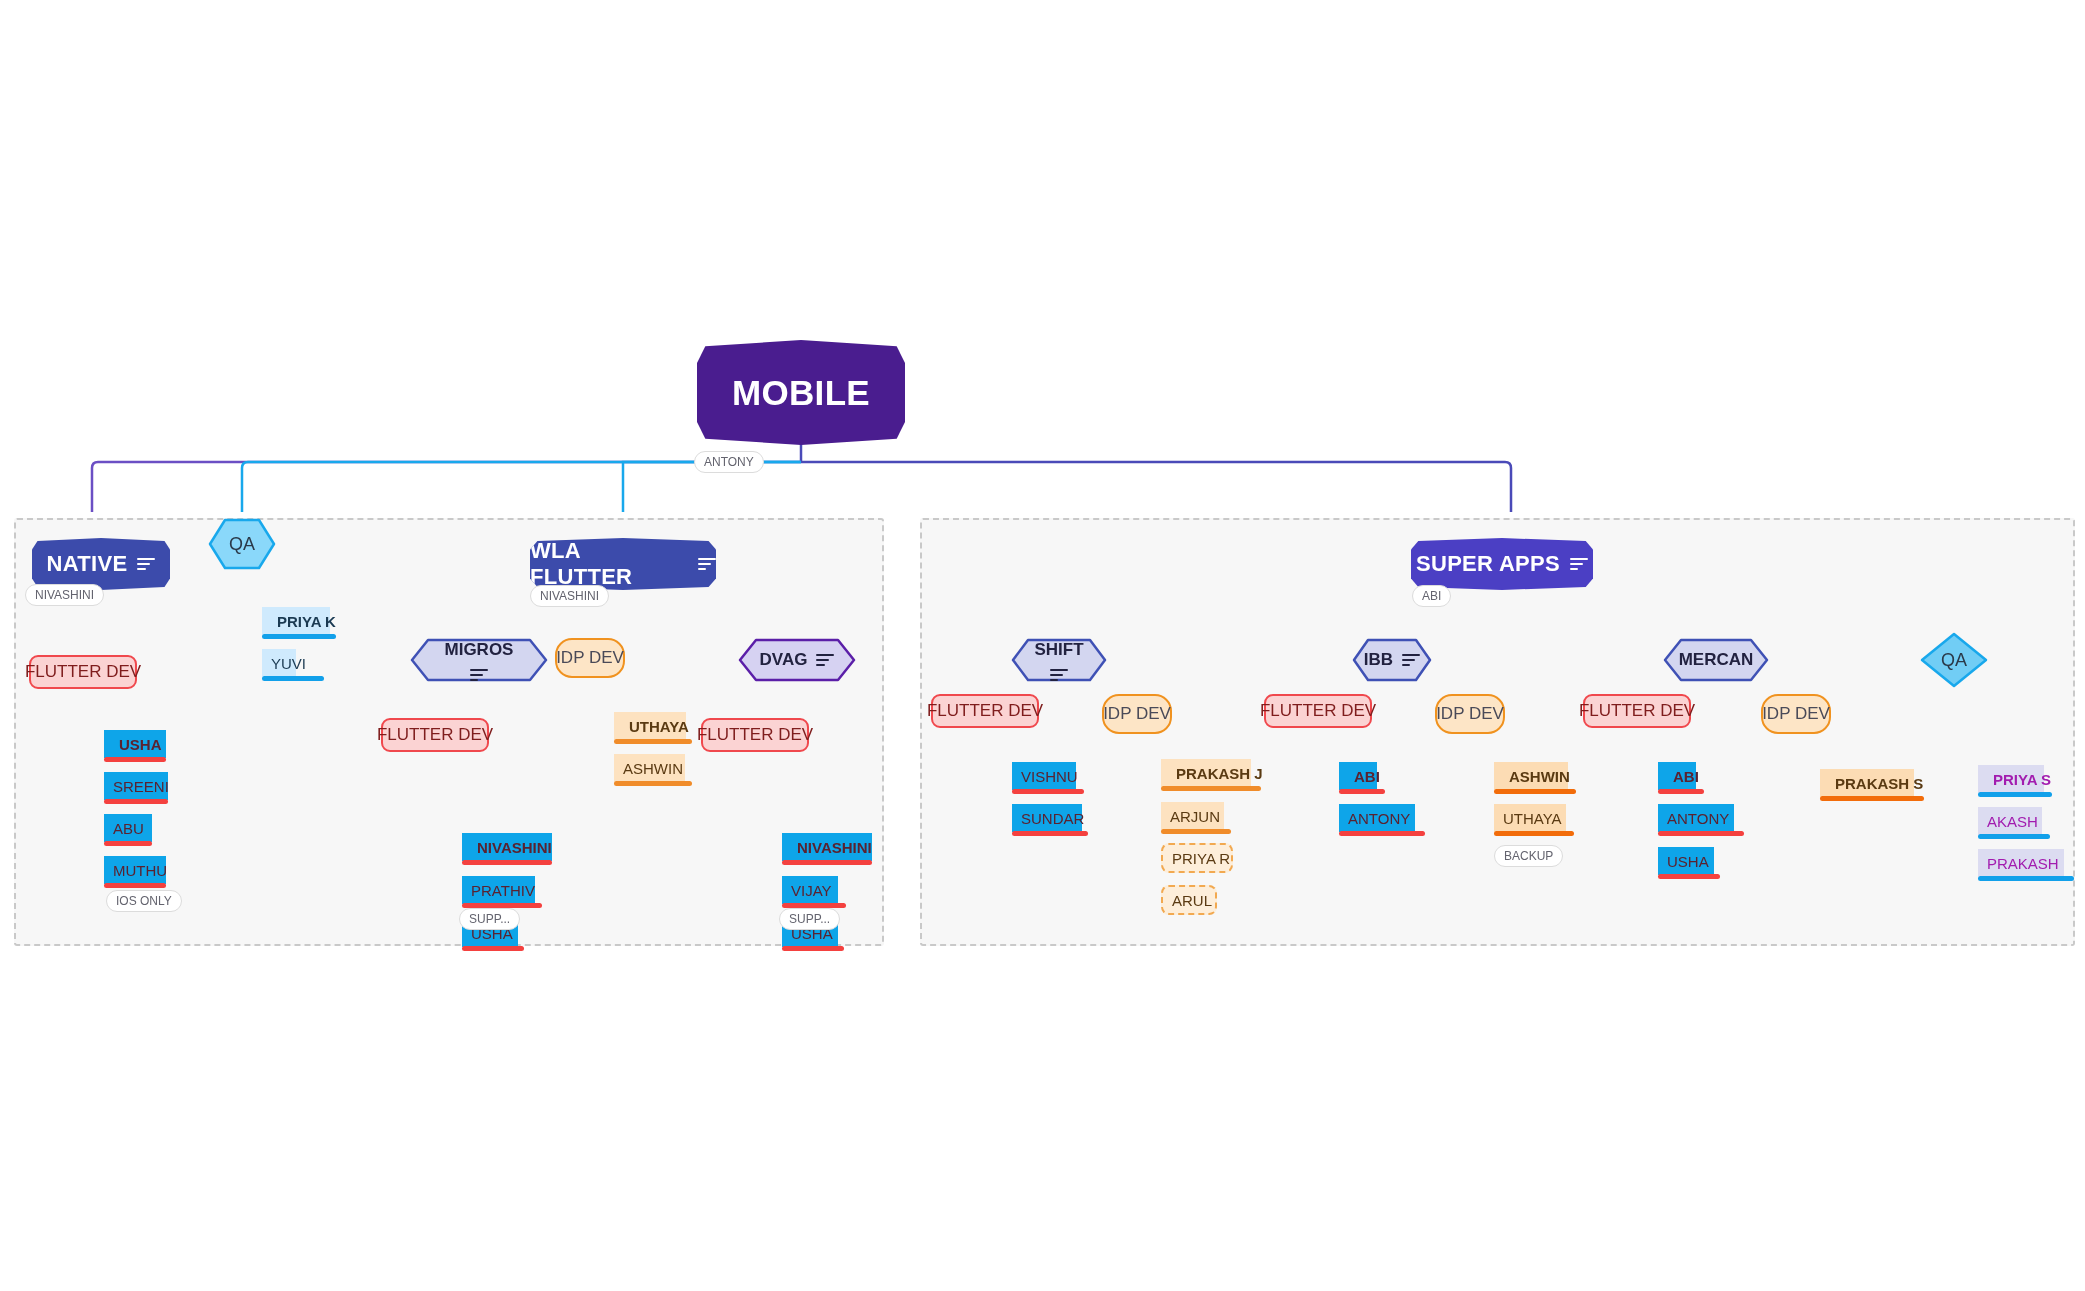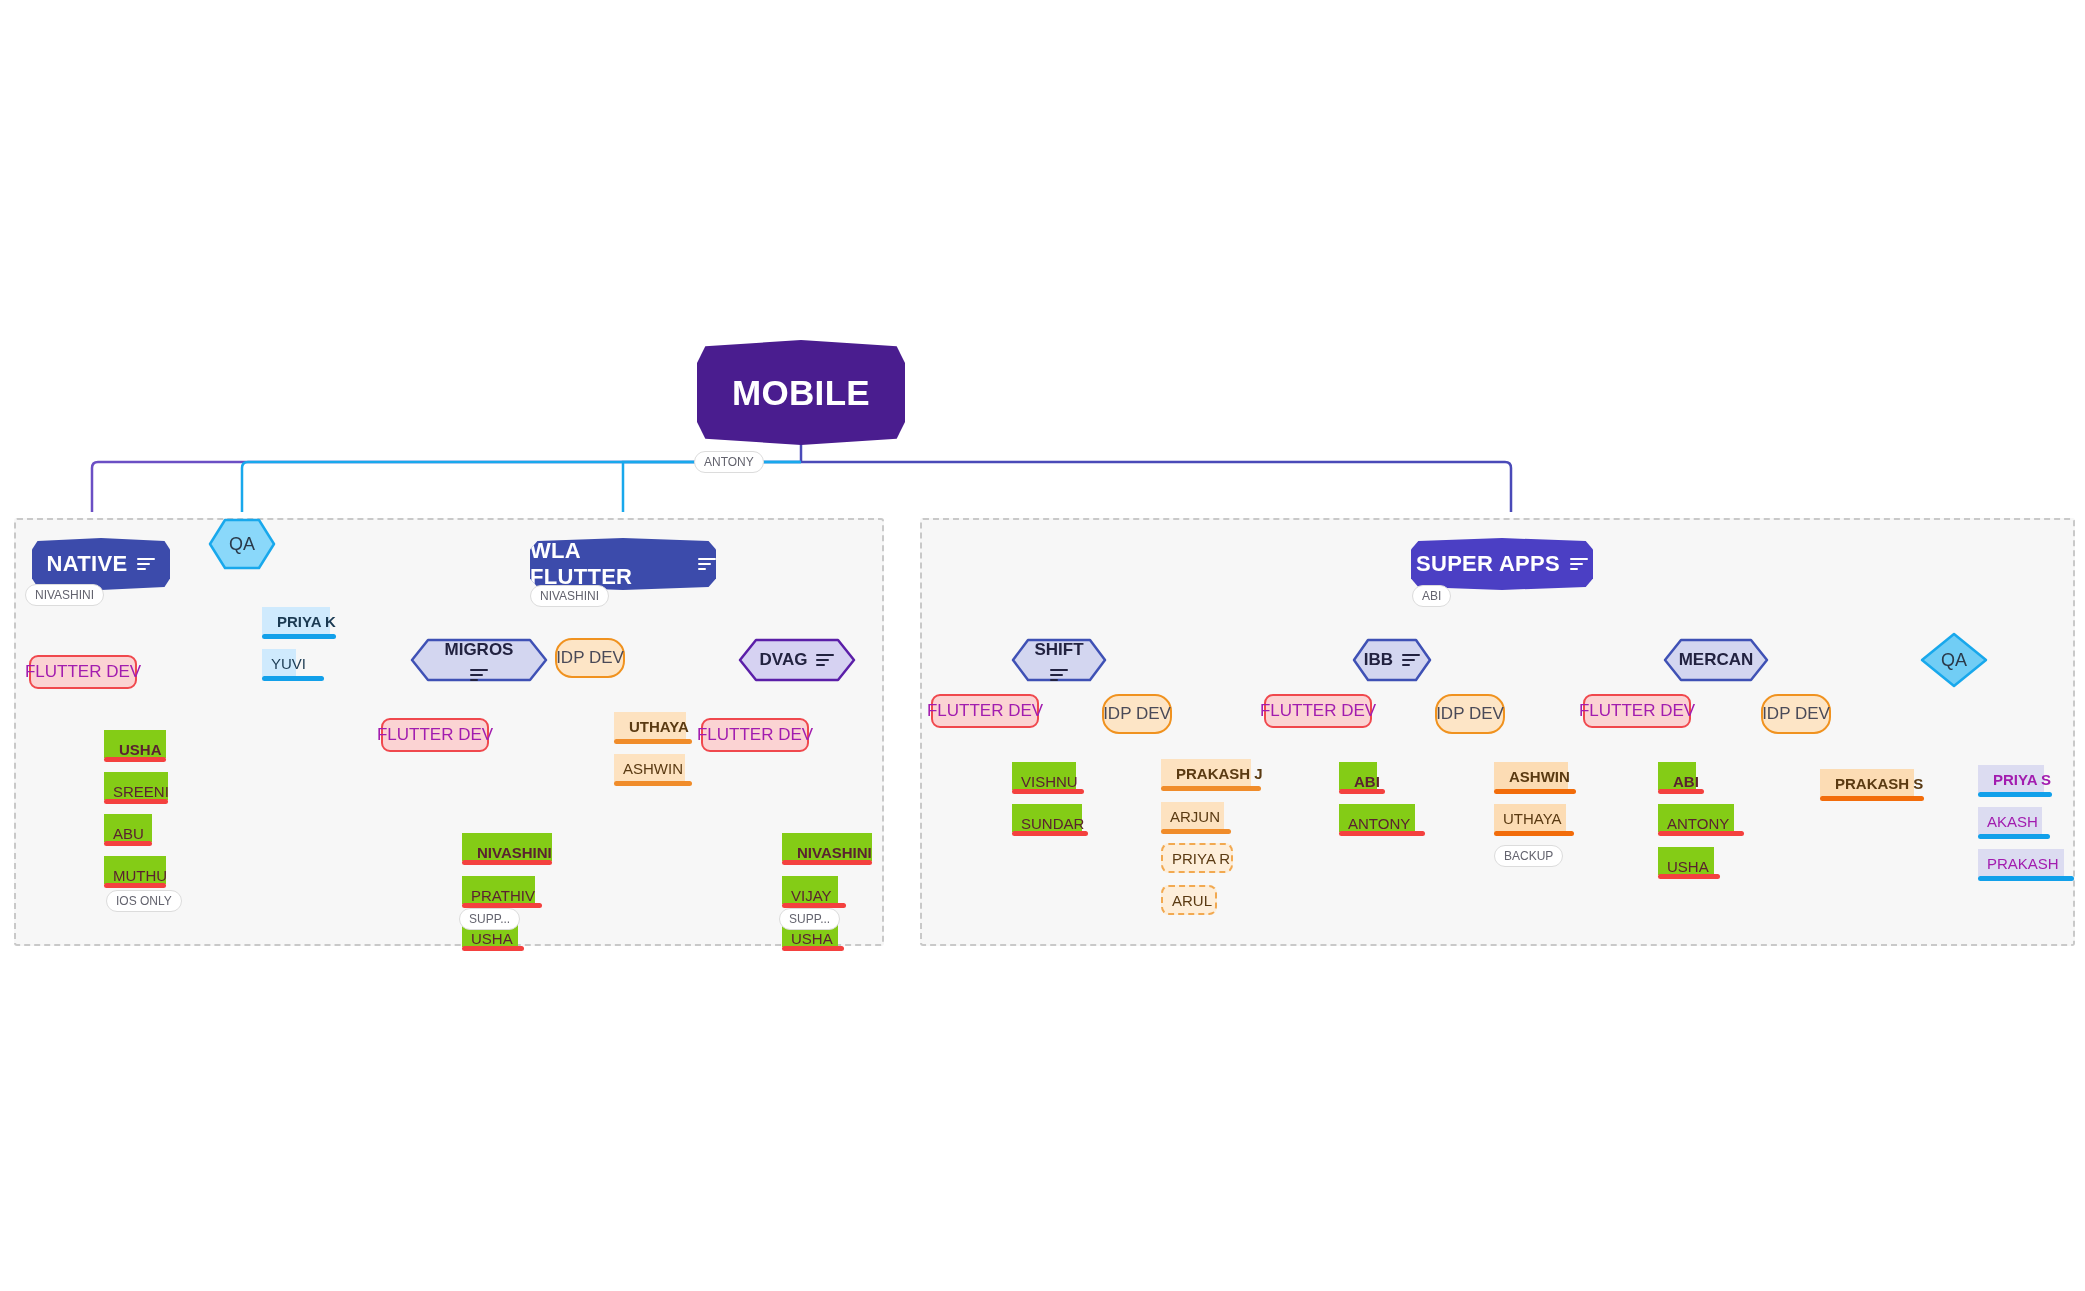--- a/index.html
+++ b/index.html
@@ -90,21 +90,21 @@
     height: 34px;
     border-radius: 9px;
     font-size: 17px;
     border-width: 2px;
     border-style: solid;
     white-space: nowrap;
   }
   .rolepill.flutter {
     background: #fbd3d3;
     border-color: #f0484d;
-    color: #a21caf;
+    color: #7f1d1d;
   }
   .rolepill.idp {
     background: #fde5c6;
     border-color: #f0921f;
     color: #4a4a58;
     border-radius: 17px;
   }
 
   
   .chip {
@@ -115,21 +115,21 @@
     padding: 0 9px;
     font-size: 15px;
     white-space: nowrap;
   }
   .chip .under {
     position: absolute;
     left: 0; bottom: -4px;
     height: 5px;
     border-radius: 3px;
   }
-  .chip.red      { background: #84cc16; color: #5a2230; align-items: flex-end; }
+  .chip.red      { background: #0ea5e9; color: #5a2230; }
   .chip.red .under     { background: #f4413f; }
   .chip.orange   { background: #fde2c0; color: #5a3a12; }
   .chip.orange .under  { background: #f08c2a; }
   .chip.orange-deep { background: #fcdcb4; color: #5a3a12; }
   .chip.orange-deep .under { background: #f26c0a; }
   .chip.blue     { background: #cfeafd; color: #1b3a52; }
   .chip.blue .under    { background: #12a0ea; }
   .chip.lav      { background: #dcdcf1; color: #a21caf; margin-top: 28px; }
   .chip.lav .under     { background: #12a0ea; }
   .chip.bold { font-weight: bold; padding-left: 15px; }

